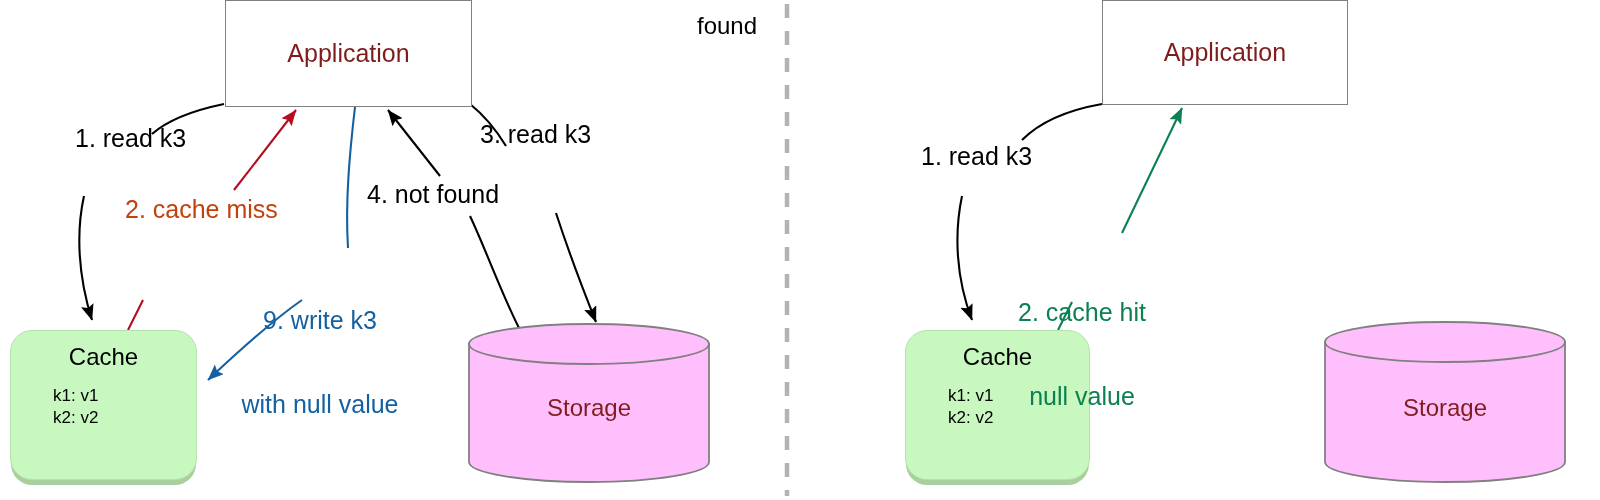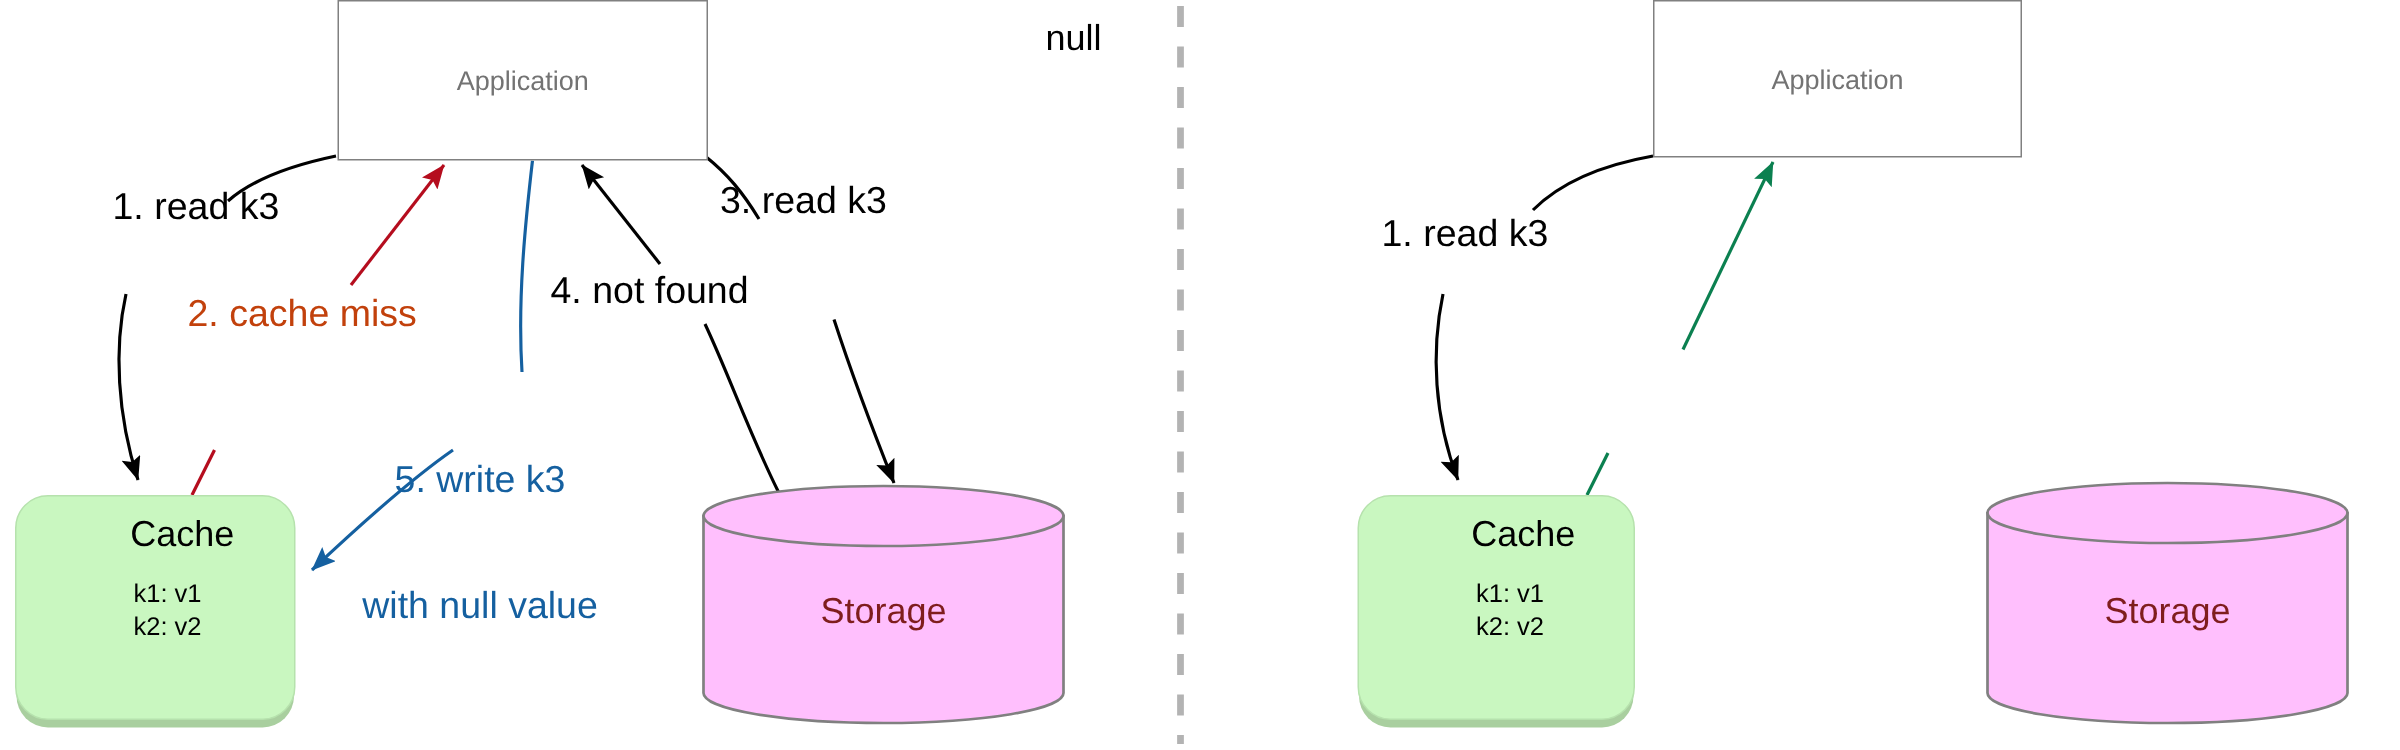--- a/index.html
+++ b/index.html
@@ -28,33 +28,32 @@
   .app-box {
     position: absolute;
     box-sizing: border-box;
     background: #ffffff;
     border: 1.6px solid #808080;
     display: flex;
     align-items: center;
     justify-content: center;
   }
   .app-box .node-title {
-    font-size: 18px;
-    color: #737373;
+    font-size: 25px;
+    color: #7f1d1d;
     line-height: 1;
   }
   .cache-box {
     position: absolute;
     box-sizing: border-box;
     background: #c9f7c0;
     border: 1px solid #b6e2ad;
     border-radius: 22px;
     box-shadow: 0 6px 0 -1px #a9cf9f;
     padding-top: 12px;
-    padding-left: 36px;
   }
   .cache-box .node-title {
     display: block;
     text-align: center;
     font-size: 24px;
     color: #000000;
     margin-bottom: 14px;
   }
   .cache-entries {
     margin: 0 0 0 0;
@@ -144,21 +143,21 @@
       <path d="M 469,344 L 469,462 A 120,20 0 0 0 709,462 L 709,344 Z" fill="#ffbffd" stroke="#808080" stroke-width="1.8"></path>
       <ellipse cx="589" cy="344" rx="120" ry="20" fill="#ffbffd" stroke="#808080" stroke-width="1.8"></ellipse>
     </g>
 
     <g>
       <path d="M 1325,342 L 1325,462 A 120,20 0 0 0 1565,462 L 1565,342 Z" fill="#ffbffd" stroke="#808080" stroke-width="1.8"></path>
       <ellipse cx="1445" cy="342" rx="120" ry="20" fill="#ffbffd" stroke="#808080" stroke-width="1.8"></ellipse>
     </g>
   </svg>
 
-  <div class="phase-label" style="left:697px; top:12px;">null</div>
+  <div class="phase-label" style="left:697px; top:12px;">found</div>
 
   <div class="app-box" style="left:225px; top:0px; width:247px; height:107px;">
     <span class="node-title">Application</span>
   </div>
 
   <div class="cache-box" style="left:10px; top:330px; width:187px; height:150px;">
     <span class="node-title">Cache</span>
     <div class="cache-entries">
       <div class="cache-entry">k1: v1</div>
       <div class="cache-entry">k2: v2</div>
@@ -169,34 +168,38 @@
 
   <div class="edge-label" style="left:75px; top:124px;">1. read k3</div>
 
   <div class="edge-label red" style="left:125px; top:195px;">2. cache miss</div>
 
   <div class="edge-label" style="left:480px; top:120px;">3. read k3</div>
 
   <div class="edge-label" style="left:367px; top:180px;text-align:center;">4. not found</div>
 
   <div class="edge-label blue center" style="left:224px; top:250px; width:192px;">
-    <div>5. write k3</div>
+    <div>9. write k3</div>
     <div>with null value</div>
   </div>
 
   <div class="app-box" style="left:1102px; top:0px; width:246px; height:105px;">
     <span class="node-title">Application</span>
   </div>
 
   <div class="cache-box" style="left:905px; top:330px; width:185px; height:150px;">
     <span class="node-title">Cache</span>
     <div class="cache-entries">
       <div class="cache-entry">k1: v1</div>
       <div class="cache-entry">k2: v2</div>
     </div>
   </div>
 
   <div class="cyl-label" style="left:1325px; top:394px; width:240px;">Storage</div>
 
   <div class="edge-label" style="left:921px; top:142px;">1. read k3</div>
 
+  <div class="edge-label green center" style="left:1006px; top:242px; width:152px;">
+    <div>2. cache hit</div>
+    <div>null value</div>
+  </div>
 
 </div>
 
 </body></html>

